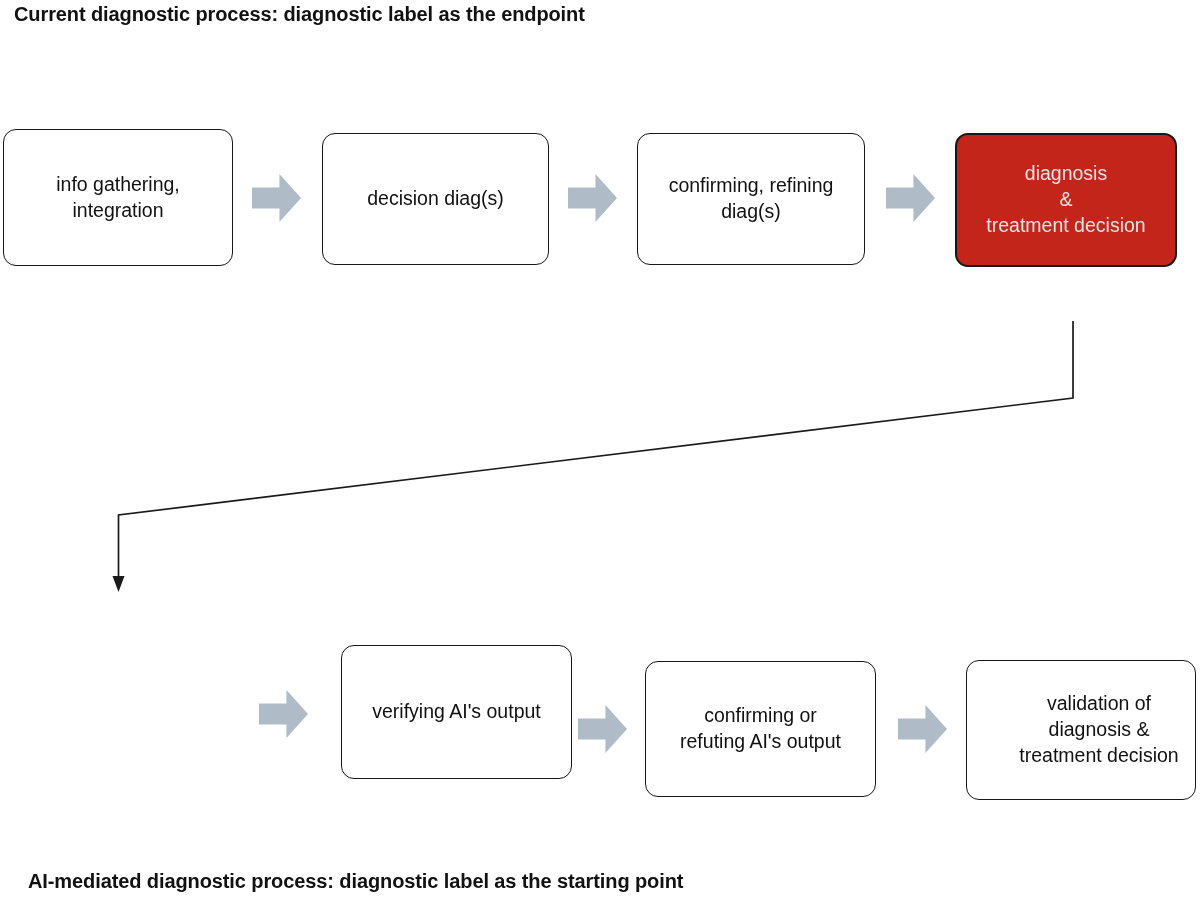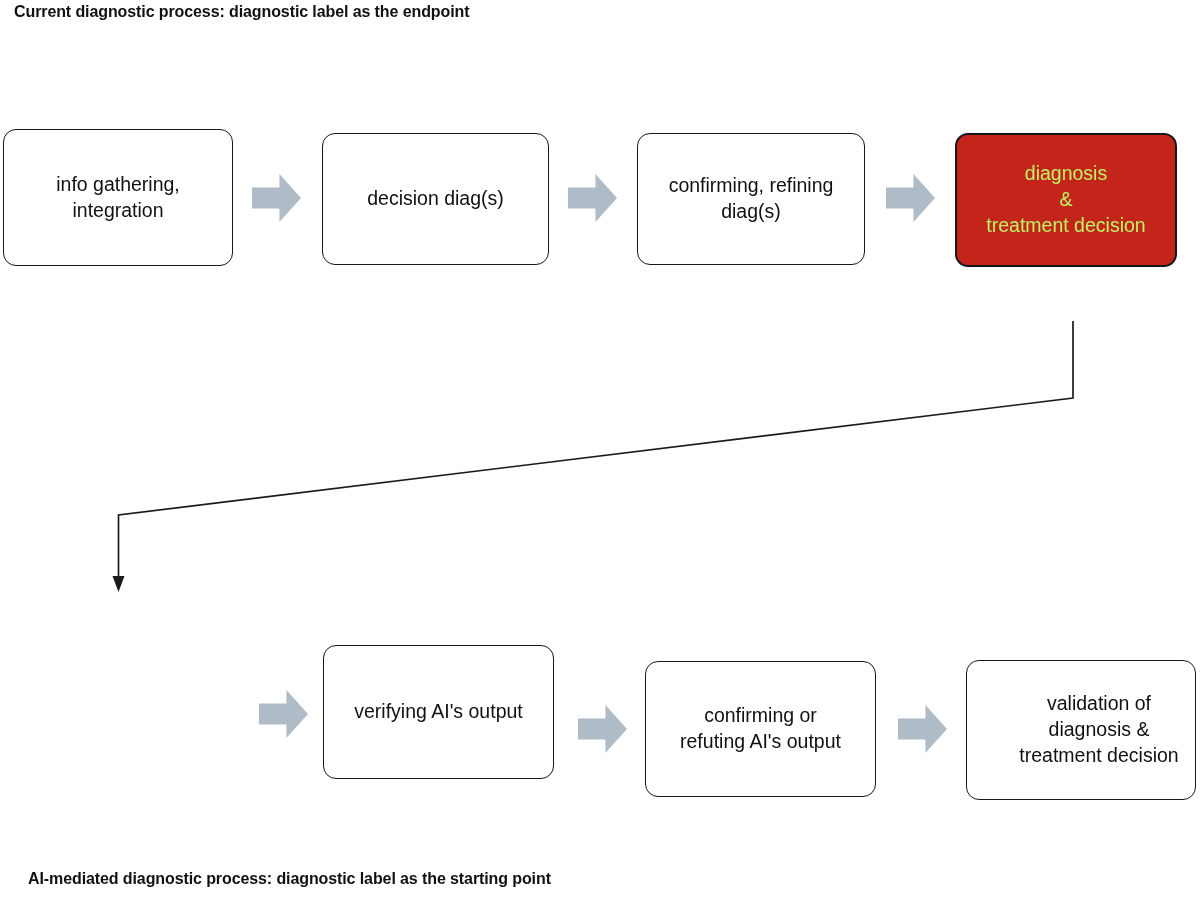--- a/index.html
+++ b/index.html
@@ -12,21 +12,21 @@
     width: 1200px;
     height: 904px;
     background: #ffffff;
     font-family: "Liberation Sans", sans-serif;
     overflow: hidden;
   }
 
   .caption {
     position: absolute;
     font-weight: bold;
-    font-size: 16px;
+    font-size: 20px;
     color: #111111;
     letter-spacing: -0.1px;
     white-space: nowrap;
   }
   #caption-top  { left: 14px; top: 3px; }
   #caption-bottom { left: 28px; top: 870px; }
 
   .node {
     position: absolute;
     box-sizing: border-box;
@@ -40,21 +40,21 @@
     color: #111111;
     padding: 4px 8px;
   }
   .node.white {
     background: #ffffff;
     border: 1.6px solid #171717;
   }
   .node.red {
     background: #C4251B;
     border: 2.2px solid #171717;
-    color: #bef264;
+    color: #e5e5e5;
   }
   .node .txt { display: block; width: 100%; white-space: pre-line; }
 
   
   .block-arrow {
     position: absolute;
     background: #AFBCC8;
     clip-path: polygon(0% 28%, 56% 28%, 56% 0%, 100% 50%, 56% 100%, 56% 72%, 0% 72%);
   }
 
@@ -96,21 +96,21 @@
   <div class="block-arrow" style="left:252px; top:174px; width:49px; height:48px;"></div>
   <div class="block-arrow" style="left:568px; top:174px; width:49px; height:48px;"></div>
   <div class="block-arrow" style="left:886px; top:174px; width:49px; height:48px;"></div>
 
   <svg id="connector" viewBox="0 0 1200 904">
     <path d="M 1073 321 L 1073 398 L 118.5 515 L 118.5 578" fill="none" stroke="#1a1a1a" stroke-width="1.7" stroke-linejoin="miter" stroke-linecap="butt"></path>
     <path d="M 118.5 592 L 112.5 576 L 124.5 576 Z" fill="#1a1a1a"></path>
   </svg>
 
 
-  <div class="node white" style="left:323px; top:645px; width:231px; height:134px;">
+  <div class="node white" style="left:341px; top:645px; width:231px; height:134px;">
     <span class="txt">verifying AI's output</span>
   </div>
 
   <div class="node white" style="left:645px; top:661px; width:231px; height:136px;">
     <span class="txt">confirming or
 refuting AI's output</span>
   </div>
 
   <div class="node white" style="left:966px; top:660px; width:230px; height:140px;padding-left:44px;">
     <span class="txt">validation of

